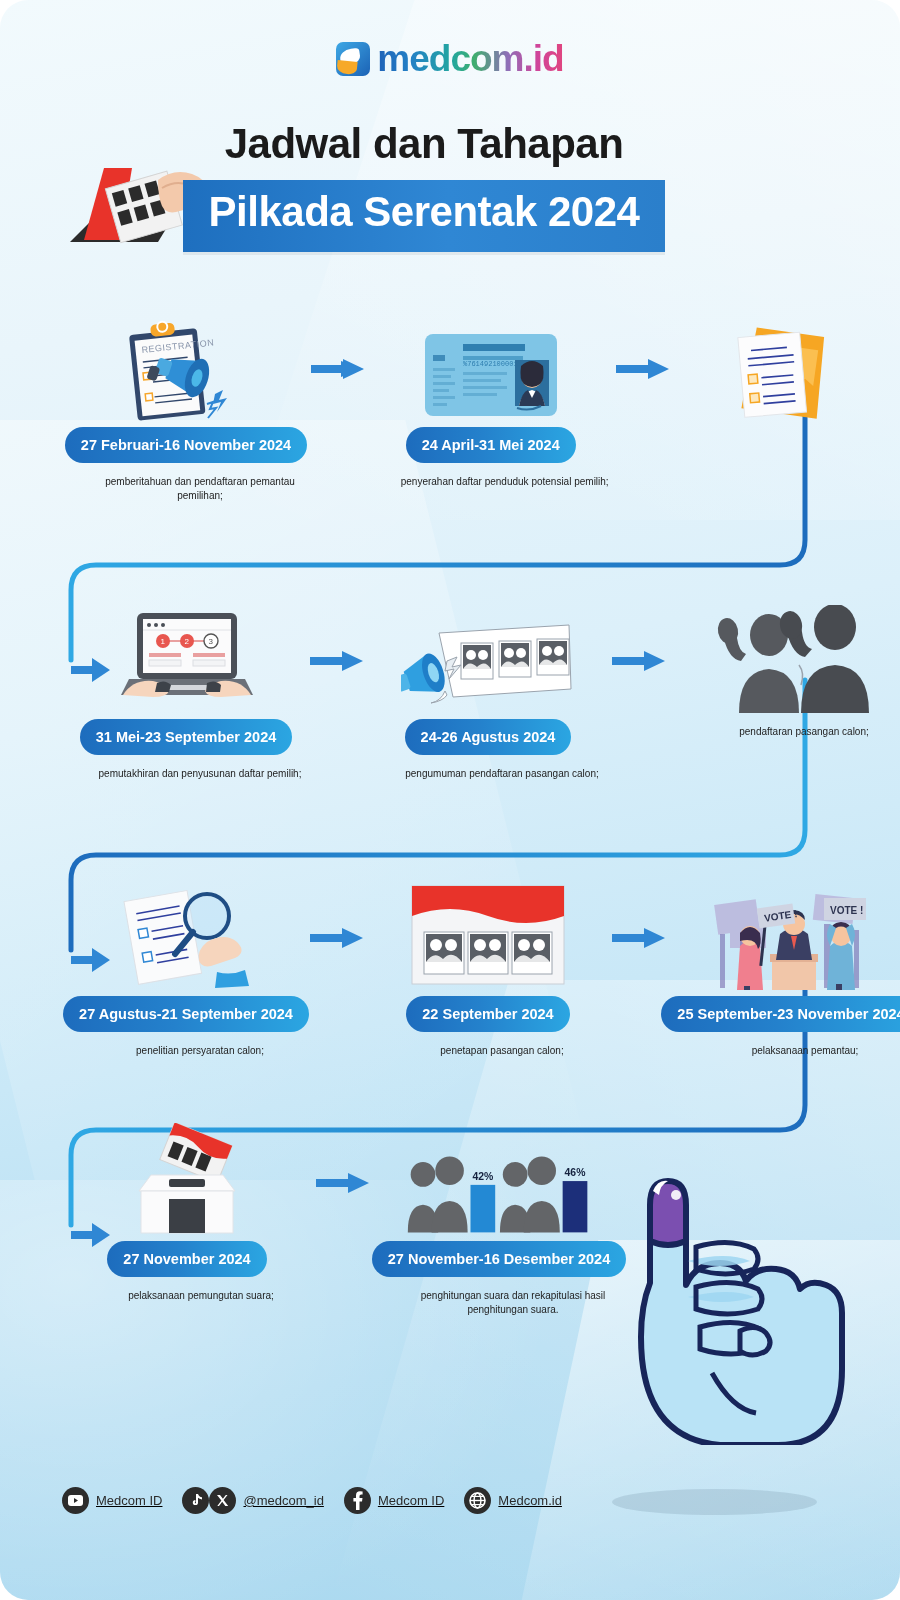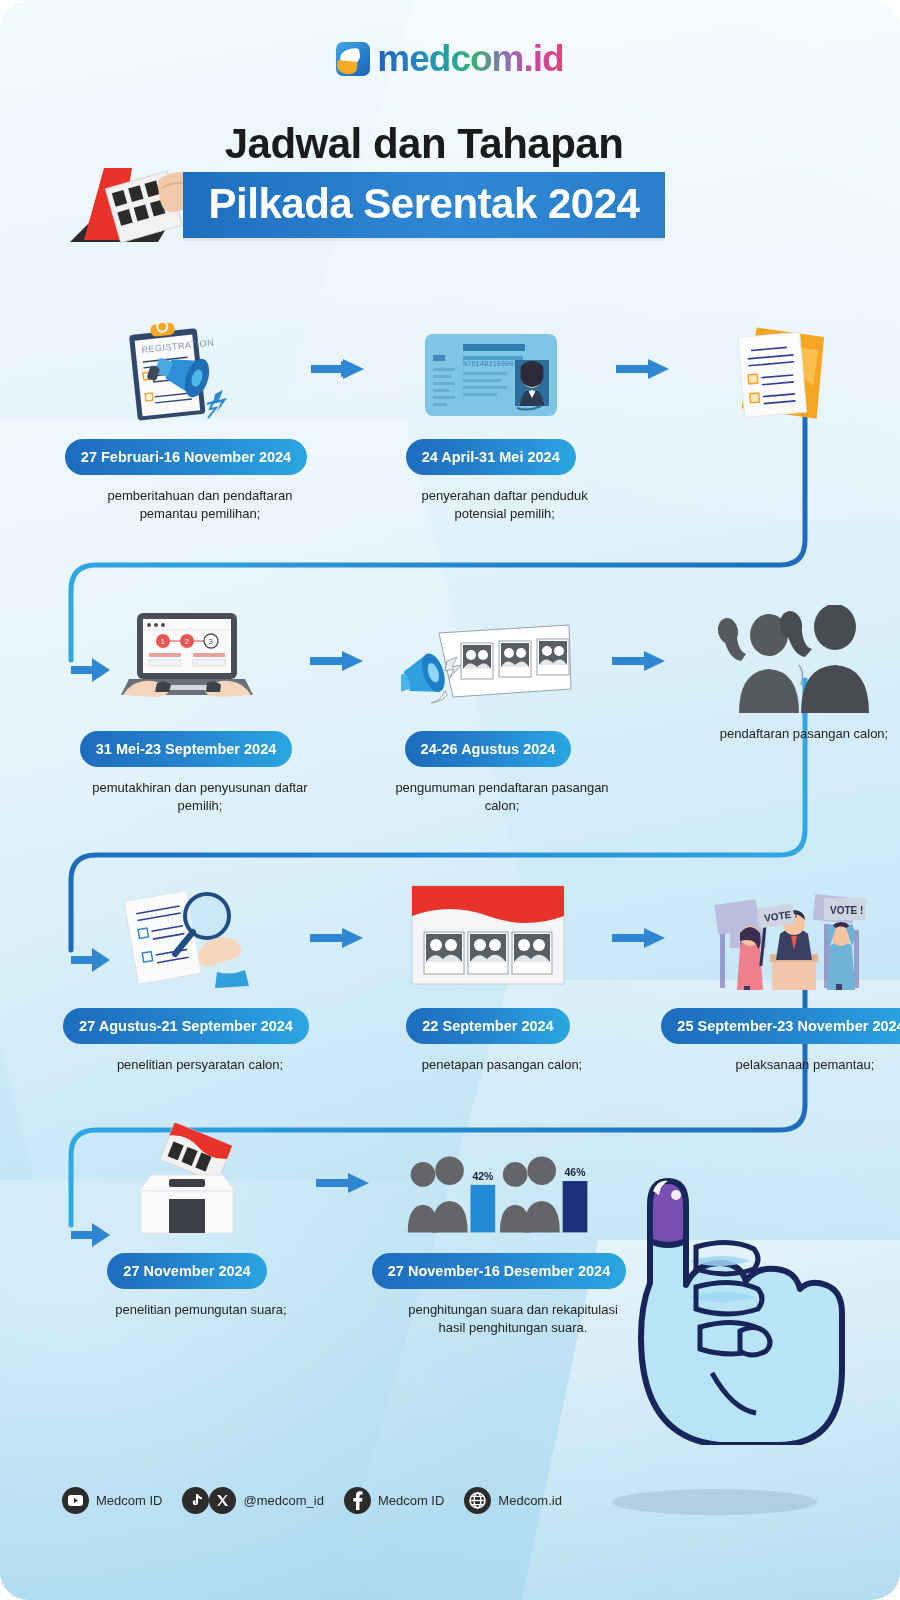--- a/index.html
+++ b/index.html
@@ -39,51 +39,51 @@
   .logo-mark:before{ content:""; position:absolute; left:4px; top:7px; width:20px; height:15px;
         background:#fff; border-radius:60% 20% 45% 25%; transform:rotate(-8deg); }
   .logo-mark:after{ content:""; position:absolute; left:1px; top:19px; width:20px; height:13px;
         background:#f7a928; border-radius:0 0 50% 60%; transform:rotate(6deg); }
   .logo-text { font-size:37px; font-weight:bold; letter-spacing:-1px;
     background:linear-gradient(90deg,#1f63b8 0%,#2380c6 18%,#23a6a0 40%,#3fae6e 52%,#8f6fb8 70%,#d0459a 86%,#e0457f 100%);
     -webkit-background-clip:text; background-clip:text; color:transparent; }
 
   .title-block { position:absolute; top:120px; left:0; width:848px; text-align:center; }
   .title-top { font-size:42px; font-weight:bold; color:#1b1b1b; letter-spacing:-.5px; }
-  .title-banner { display:inline-block; margin-top:4px; padding:8px 26px 10px;
+  .title-banner { display:inline-block; margin-top:12px; padding:8px 26px 16px;
      background:linear-gradient(90deg,#1e6fbf,#2f87d4 55%,#2b7fcb);
      color:#fff; font-size:42px; font-weight:bold; letter-spacing:-.5px;
      box-shadow:0 3px 0 rgba(0,0,0,.06); }
 
   
   .hero-ill { position:absolute; left:62px; top:150px; width:180px; height:105px; }
 
   
   .row { position:absolute; width:900px; height:auto; }
   .cards { display:flex; }
   .card { width:250px; display:flex; flex-direction:column; align-items:center; }
   .icon-box { width:190px; height:105px; position:relative;
               display:flex; align-items:flex-end; justify-content:center; }
-  .pill { margin-top:18px; border-radius:22px; height:36px; line-height:36px;
+  .pill { margin-top:6px; border-radius:22px; height:36px; line-height:36px;
           color:#fff; font-size:14.5px; font-weight:bold; text-align:center;
           padding:0 16px; white-space:nowrap;
           background:linear-gradient(90deg,#1d6cbd 0%,#2481cc 45%,#2ba6e2 100%); }
-  .caption { margin-top:12px; font-size:13px; line-height:1.35; color:#222;
+  .caption { margin-top:12px; font-size:10px; line-height:1.35; color:#222;
              text-align:center; width:220px;margin-left:28px; }
 
   
   .arrow { width:62px; display:flex; align-items:center; justify-content:center;
            height:105px; }
   .arrow svg { display:block; }
 
   
   .snake { position:absolute; pointer-events:none; }
 
   
-  .footer { position:absolute; left:62px; top:1487px; display:flex; align-items:center; gap:20px; }
+  .footer { position:absolute; left:62px; top:1487px; display:flex; align-items:center; gap:20px;text-decoration:underline; }
   .soc { display:flex; align-items:center; gap:7px; }
   .soc-ic { width:27px; height:27px; border-radius:50%; background:#2c2c2c;
             display:flex; align-items:center; justify-content:center; }
   .soc-label { font-size:13px; color:#2b2b2b; }
   .shadow-ellipse { position:absolute; left:612px; top:1489px; width:205px; height:26px;
             background:rgba(130,160,180,.30); border-radius:50%; }
 </style>
 </head>
 <body>
 
@@ -490,21 +490,21 @@
                 <rect x="90" y="28" width="11" height="16"></rect>
               </g>
             </g>
             <path d="M44 52 L116 52 L128 68 L32 68 Z" fill="#fbfbfc" stroke="#e1e4e8"></path>
             <rect x="62" y="56" width="36" height="8" rx="2" fill="#3b3f45"></rect>
             <rect x="34" y="68" width="92" height="42" fill="#fbfbfc" stroke="#e1e4e8"></rect>
             <rect x="62" y="76" width="36" height="34" fill="#3b3f45"></rect>
           </svg>
         </div>
         <div class="pill">27 November 2024</div>
-        <div class="caption">penelitian pemungutan suara;</div>
+        <div class="caption">pelaksanaan pemungutan suara;</div>
       </div>
       <div class="arrow">
         <svg width="54" height="26">
             <path d="M0 9 H32 V3 L53 13 L32 23 V17 H0 Z" fill="#2f87d4"></path>
           </svg>
       </div>
       <div class="card">
         <div class="icon-box">
           <svg viewBox="0 0 200 105" width="200" height="105">
             <g fill="#636568">

